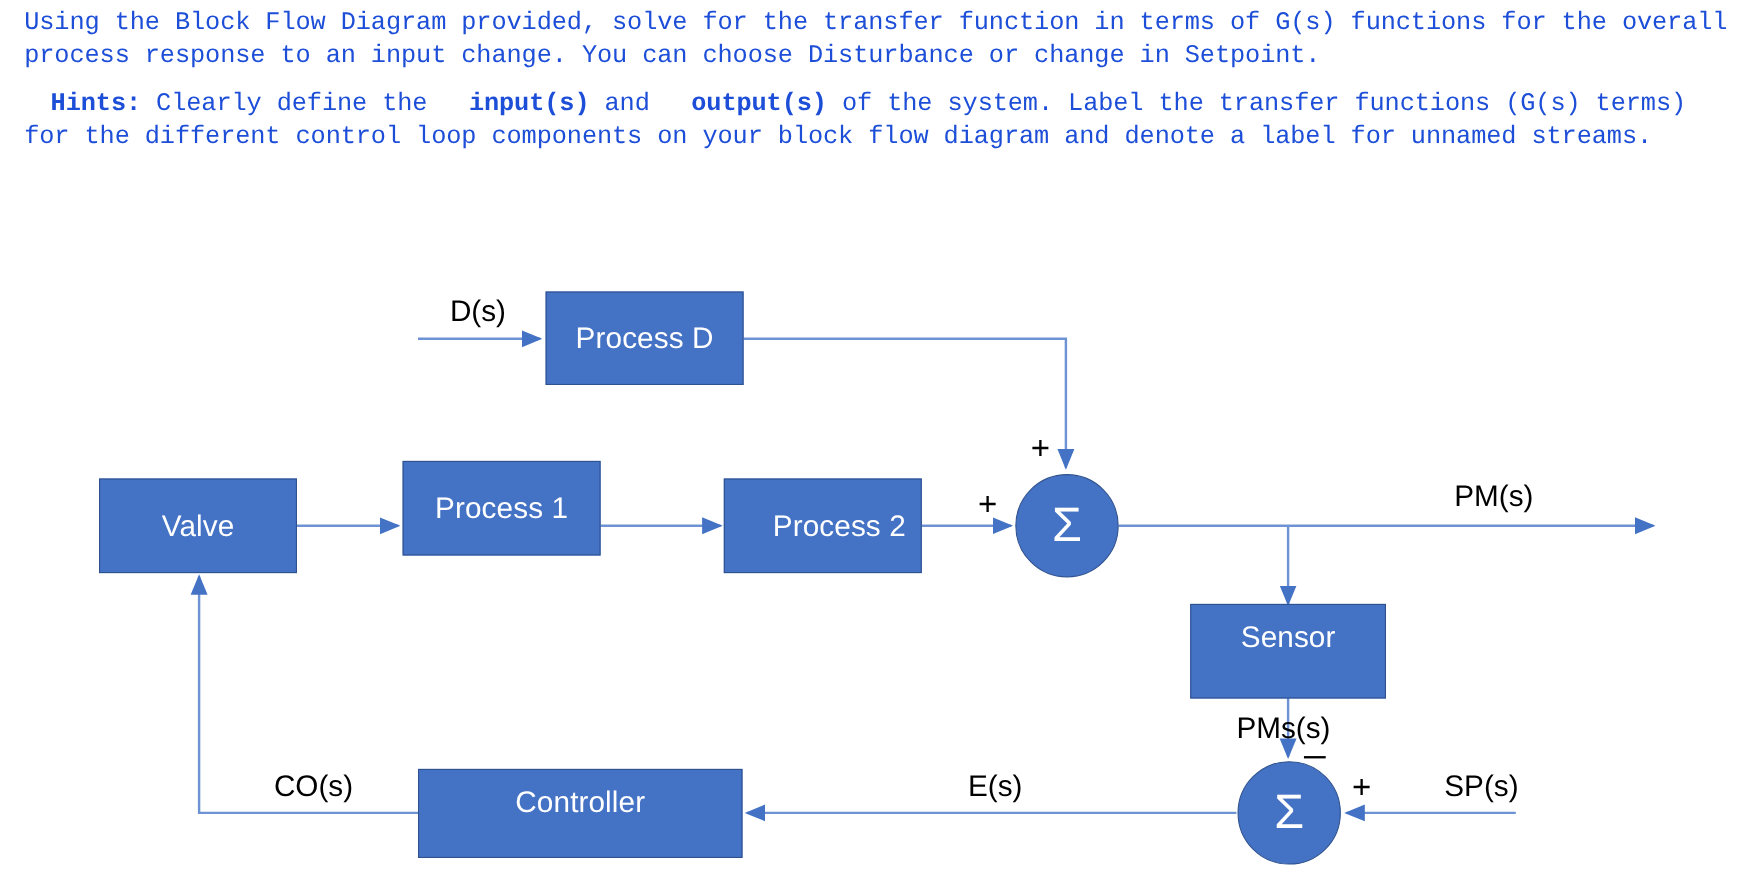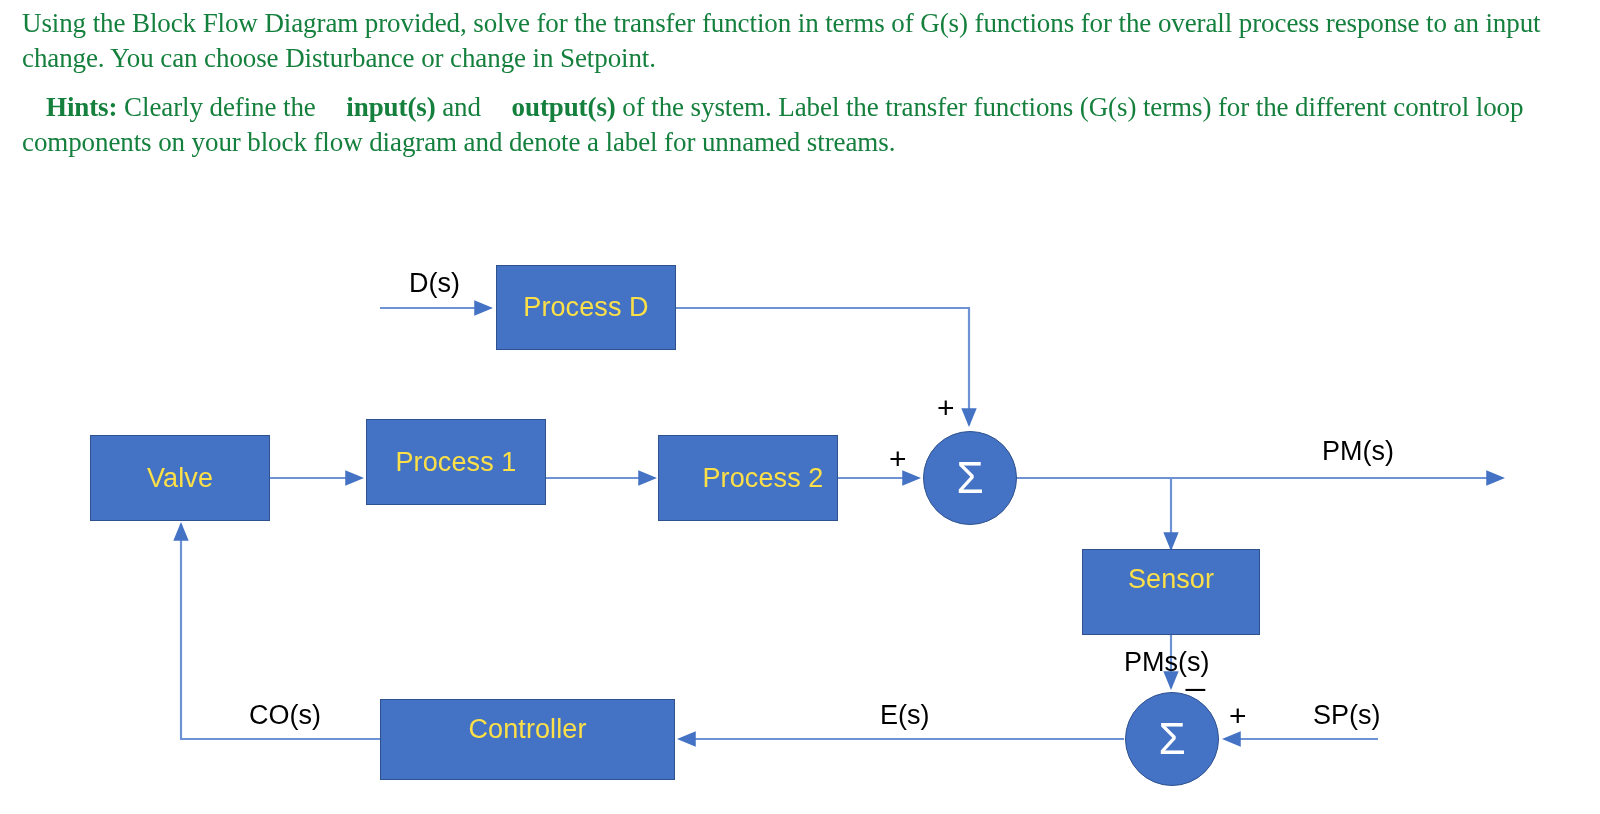--- a/index.html
+++ b/index.html
@@ -15,44 +15,44 @@
     overflow: hidden;
     font-family: "Liberation Sans", sans-serif;
   }
 
   
   .prose {
     position: absolute;
     left: 22px;
     top: 6px;
     width: 1556px;
-    font-family: Liberation Serif, serif;
-    font-size: 27px;
+    font-family: Liberation Mono, monospace;
+    font-size: 23px;
     line-height: 1.30;
-    color: #15803d;
+    color: #1d4ed8;
     letter-spacing: -0.1px;
   }
   .prose p { margin: 0 0 14px 0; }
   .prose b { font-weight: bold; margin-left: 24px; }
 
   
   #diagram {
     position: absolute;
     left: 0;
     top: 0;
     width: 1600px;
     height: 814px;
   }
 
   .node {
     position: absolute;
     box-sizing: border-box;
     background: #4472C4;
     border: 1px solid #2F528F;
-    color: #fde047;
+    color: #ffffff;
     display: flex;
     align-items: center;
     justify-content: center;
     font-family: "Liberation Sans", sans-serif;
     font-size: 27px;
     letter-spacing: 0.1px;
     white-space: nowrap;
   }
   .node.topalign { align-items: flex-start; padding-top: 14px; }
 

